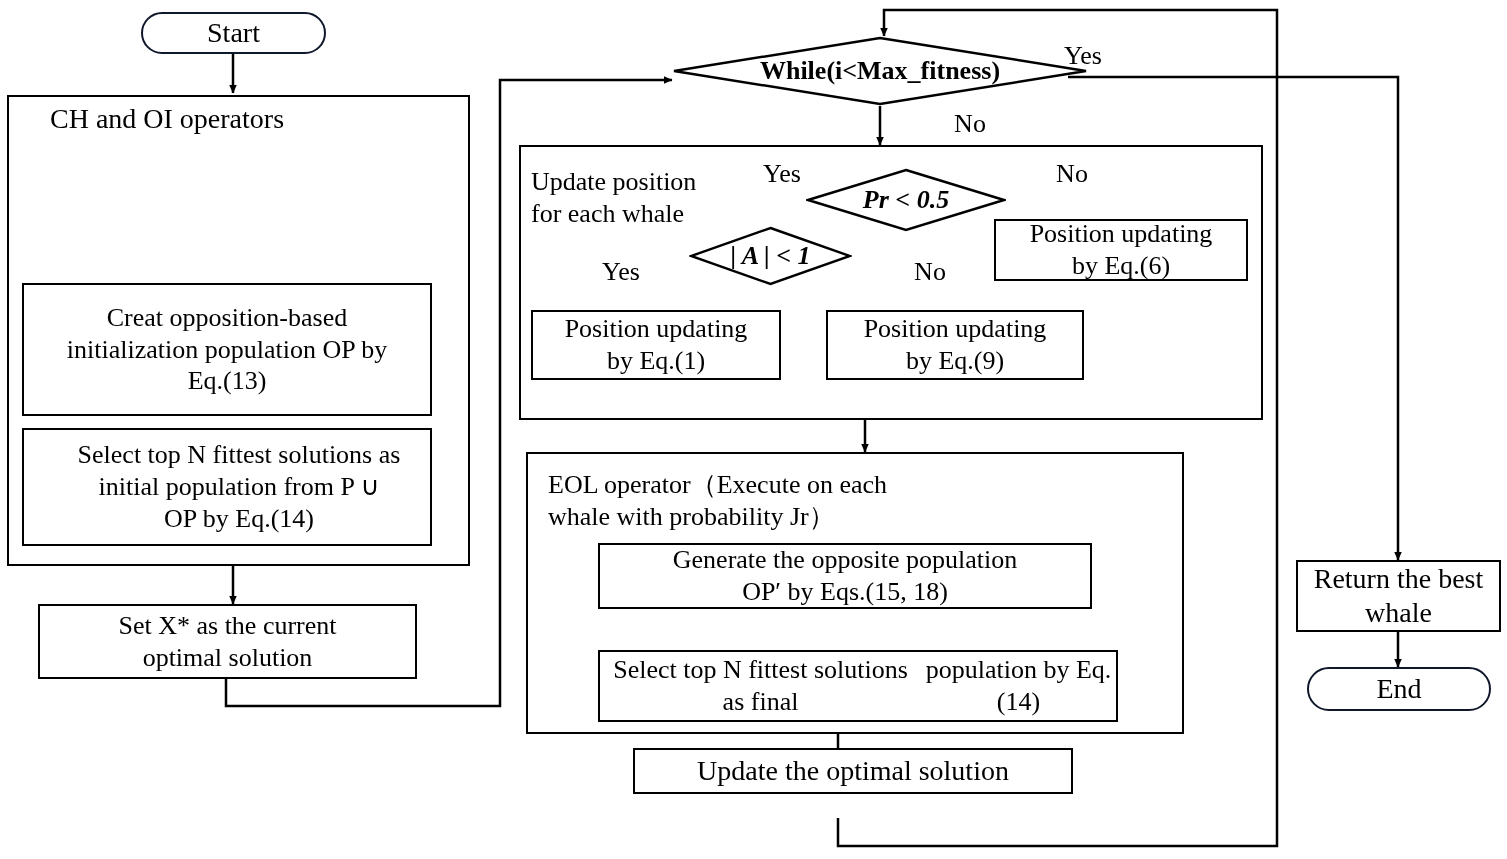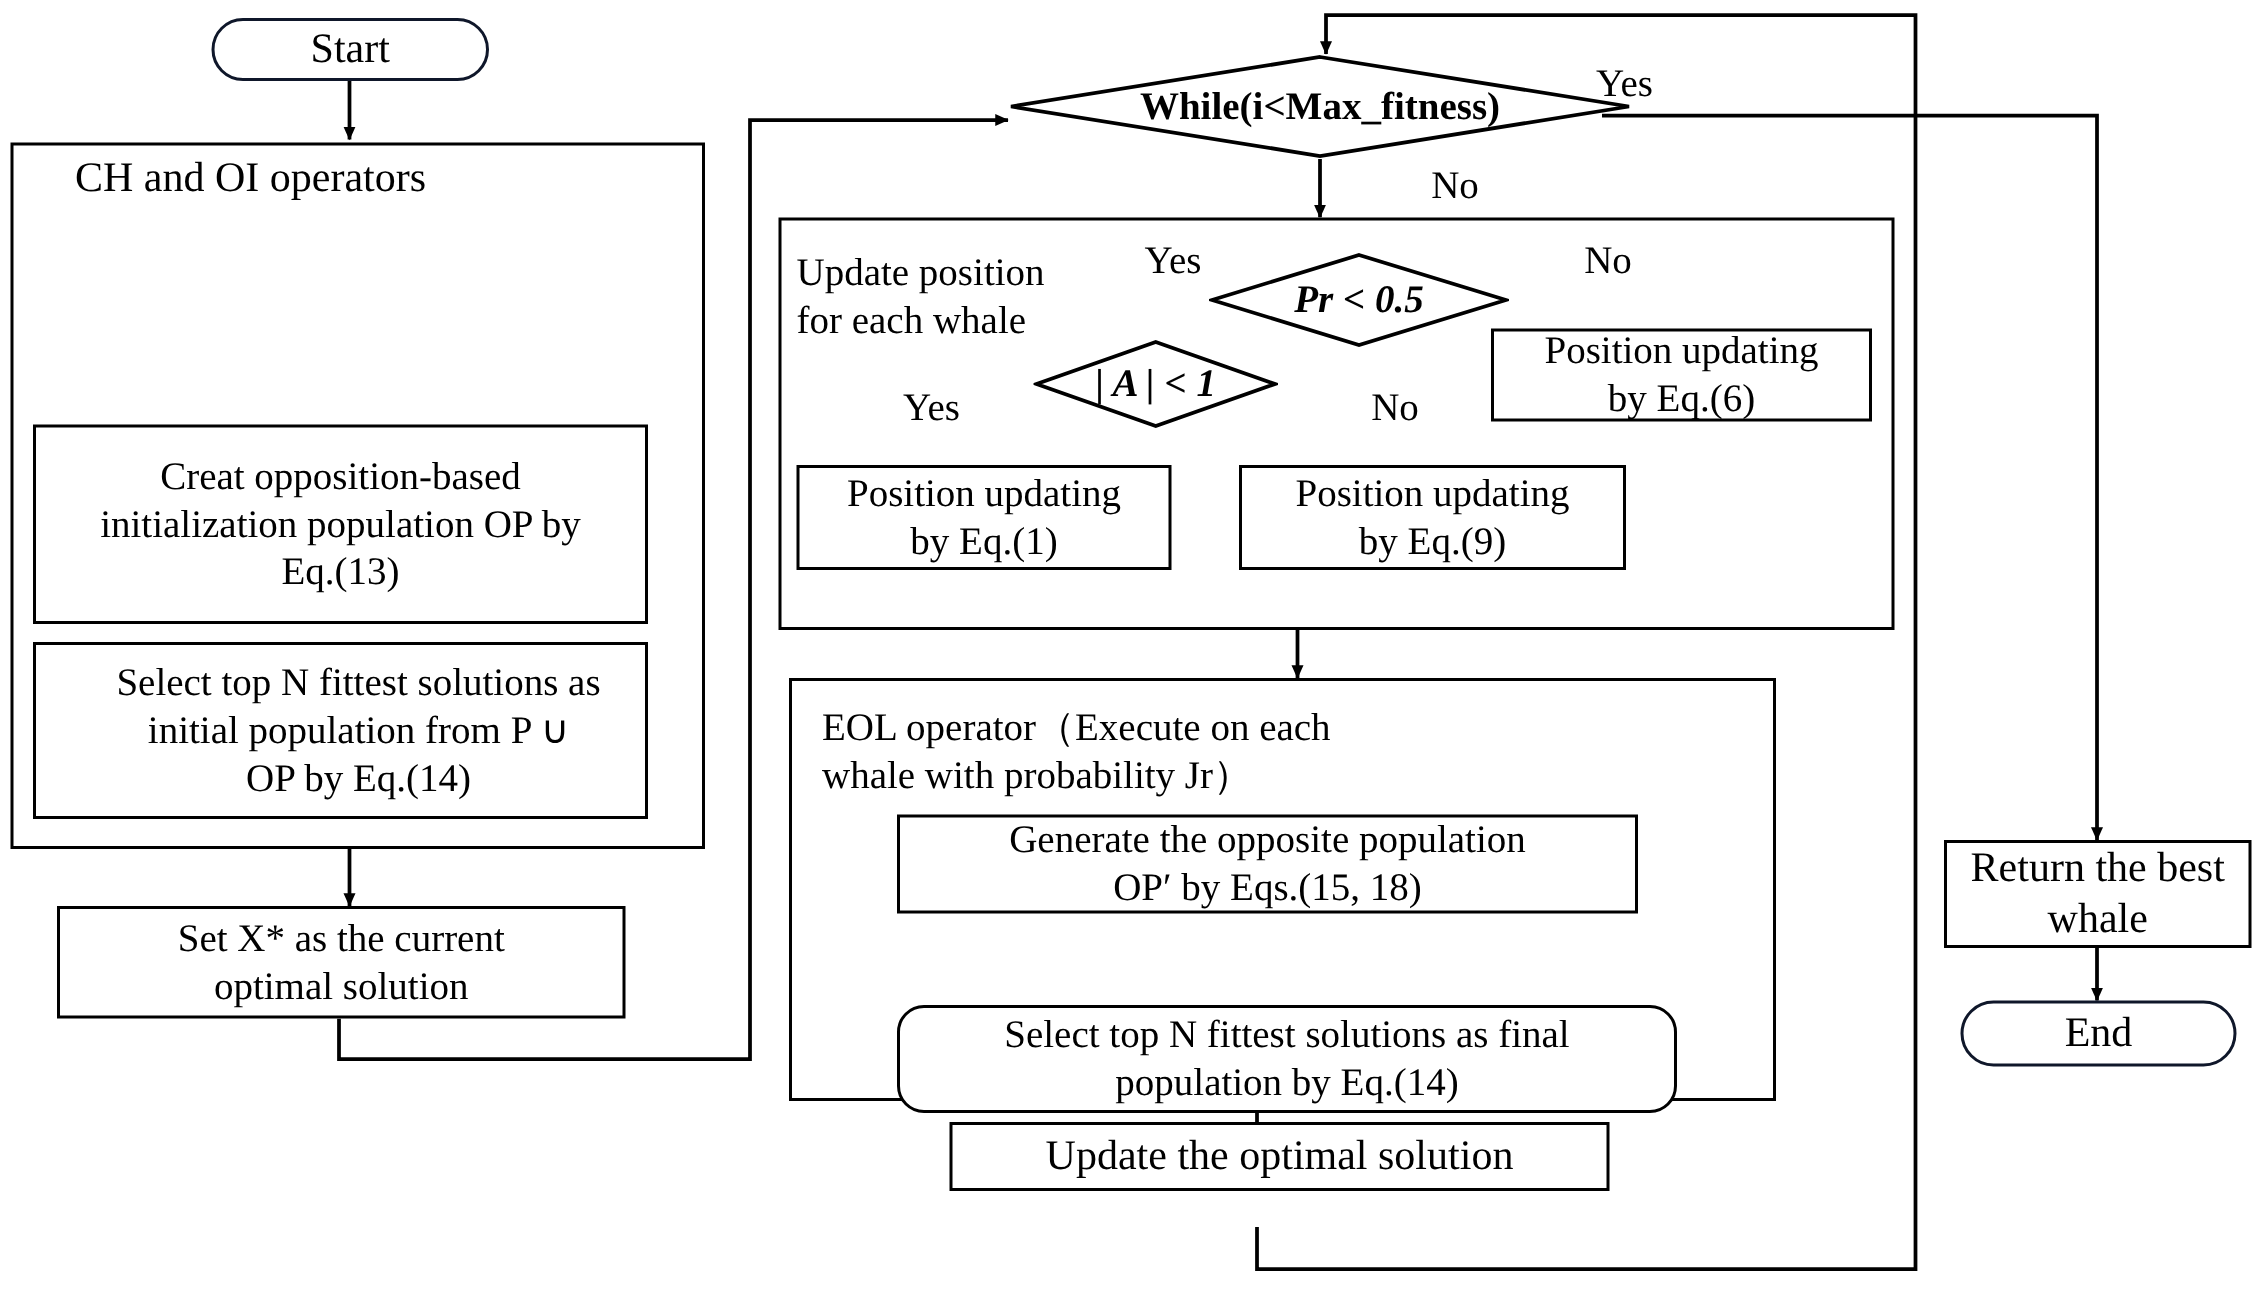--- a/index.html
+++ b/index.html
@@ -212,21 +212,21 @@
   <div class="grouplabel f26" style="left:548px; top:462px; width:620px; height:78px; flex-direction:column; align-items:flex-start; justify-content:center; display:flex;">
     <div>EOL operator（Execute on each</div>
     <div>whale with probability Jr）</div>
   </div>
 
   <div class="node rect f26" style="left:598px; top:543px; width:494px; height:66px; flex-direction:column;">
     <div>Generate the opposite population</div>
     <div>OP′ by Eqs.(15, 18)</div>
   </div>
 
-  <div class="node rect f26" style="left:598px; top:670px; width:520px; height:72px; flex-direction:column;border-radius:18px;">
+  <div class="node rect f26" style="left:598px; top:650px; width:520px; height:72px; flex-direction:row;">
     <div>Select top N fittest solutions as final</div>
     <div>population by Eq.(14)</div>
   </div>
 
   <div class="node rect f28" style="left:633px; top:748px; width:440px; height:46px;">
     <span>Update the optimal solution</span>
   </div>
 
   <div class="node rect f28" style="left:1296px; top:560px; width:205px; height:72px; flex-direction:column;">
     <div>Return the best</div>

